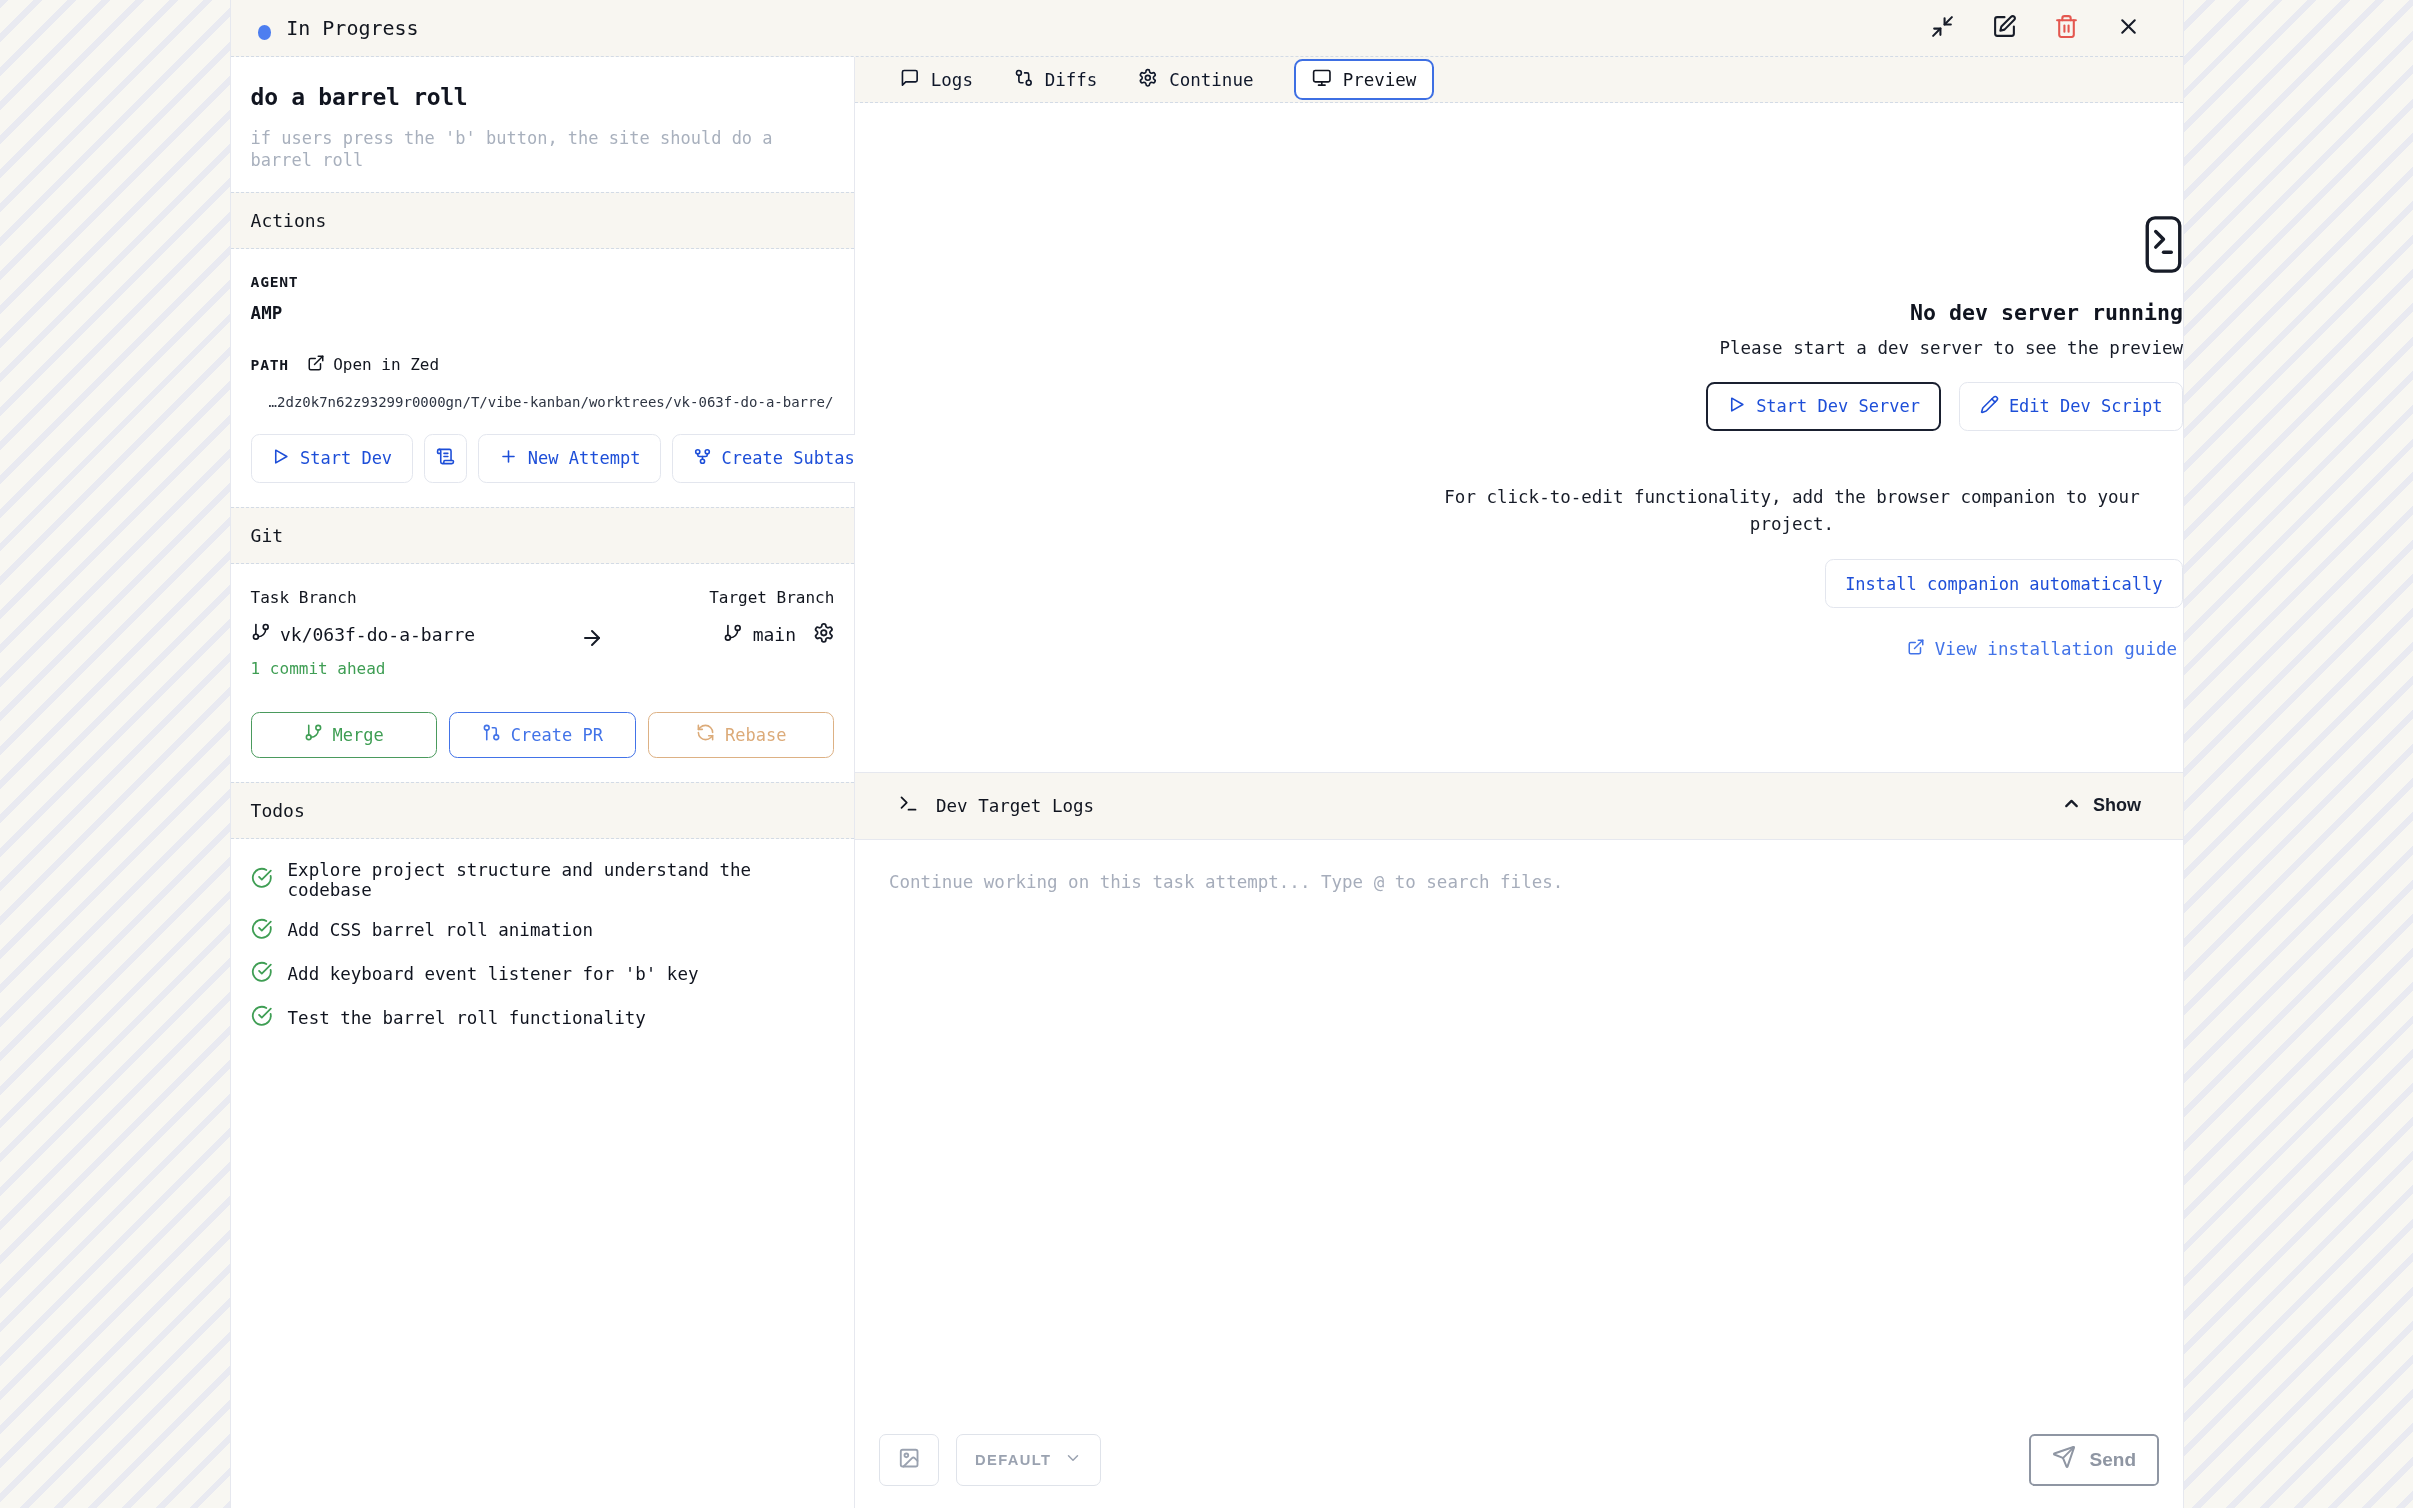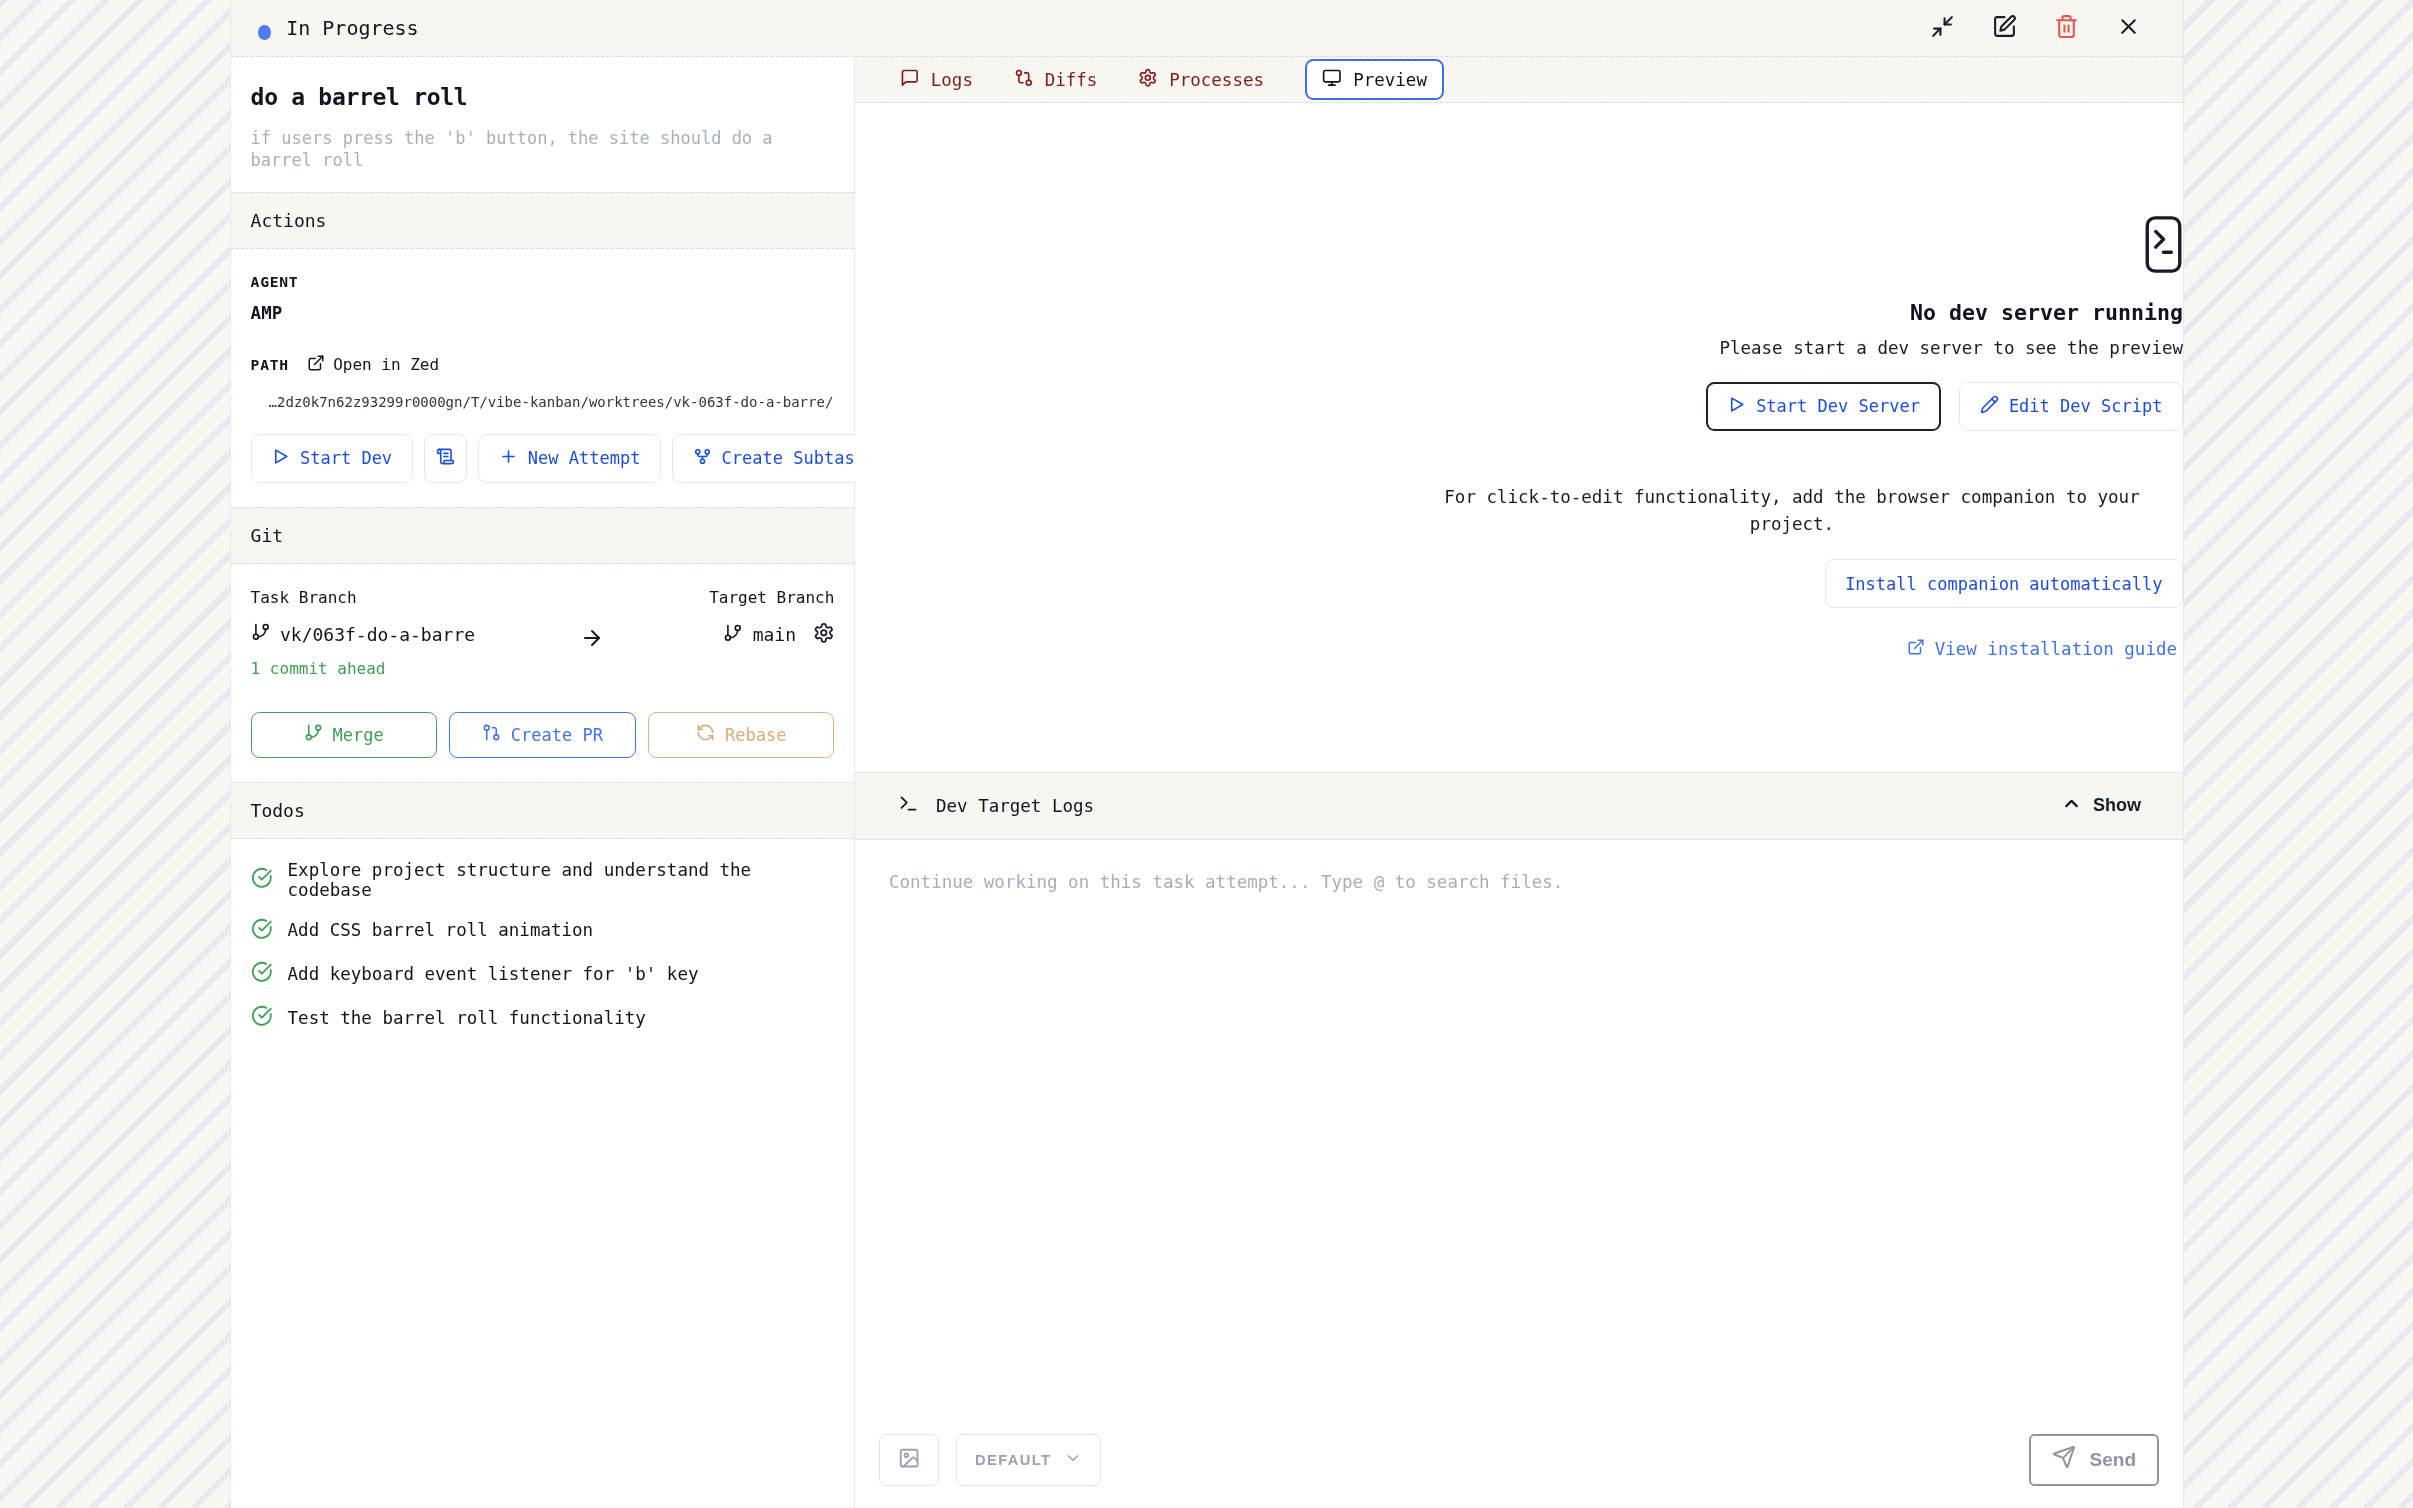--- a/index.html
+++ b/index.html
@@ -78,21 +78,21 @@
   .git-btns .btn{flex:1;height:46px;}
   .todo-list{padding:21px 19.6px;display:flex;flex-direction:column;gap:18px;}
   .todo-item{display:flex;align-items:center;gap:15.4px;font-size:17.5px;color:#10141f;}
   .todo-item svg{width:21.6px;height:21.6px;color:#3f9e54;flex:0 0 auto;}
   
   .tabbar{
     height:46px;flex:0 0 46px;background:#f8f6f1;border-bottom:1.4px dashed #d3dbe6;
     display:flex;align-items:center;gap:41px;padding:0 0 0 45px;box-sizing:border-box;
   }
   .tab{display:inline-flex;align-items:center;gap:11.2px;font-family:inherit;font-size:17.5px;
-    color:#7f1d1d;background:none;border:none;padding:0;cursor:pointer;}
+    color:#0f172a;background:none;border:none;padding:0;cursor:pointer;}
   .tab svg{width:19.6px;height:19.6px;}
   .tab.active{
     background:#fff;color:#10141f;border:2.8px solid #3e6fe3;border-radius:8.4px;
     height:41px;padding:0 15.4px;box-sizing:border-box;
   }
   .preview{flex:1;display:flex;flex-direction:column;align-items:flex-end;justify-content:center;min-height:0;}
   .term-icon{color:#171c28;}
   .nds-title{margin-top:21px;font-size:21.6px;font-weight:bold;color:#10141f;}
   .nds-sub{margin-top:12.6px;font-size:17.5px;color:#171c28;}
   .nds-btns{margin-top:24px;display:flex;gap:18px;}
@@ -372,21 +372,21 @@
                 <path d="M13 6h3a2 2 0 0 1 2 2v7"></path>
                 <path d="M11 18H8a2 2 0 0 1-2-2V9"></path>
               </svg></span>
           <span>Diffs</span>
         </button>
         <button class="tab">
           <span><svg viewBox="0 0 24 24">
                 <path d="M12.22 2h-.44a2 2 0 0 0-2 2v.18a2 2 0 0 1-1 1.73l-.43.25a2 2 0 0 1-2 0l-.15-.08a2 2 0 0 0-2.73.73l-.22.38a2 2 0 0 0 .73 2.73l.15.1a2 2 0 0 1 1 1.72v.51a2 2 0 0 1-1 1.74l-.15.09a2 2 0 0 0-.73 2.73l.22.38a2 2 0 0 0 2.73.73l.15-.08a2 2 0 0 1 2 0l.43.25a2 2 0 0 1 1 1.73V20a2 2 0 0 0 2 2h.44a2 2 0 0 0 2-2v-.18a2 2 0 0 1 1-1.73l.43-.25a2 2 0 0 1 2 0l.15.08a2 2 0 0 0 2.73-.73l.22-.39a2 2 0 0 0-.73-2.73l-.15-.08a2 2 0 0 1-1-1.74v-.5a2 2 0 0 1 1-1.74l.15-.09a2 2 0 0 0 .73-2.73l-.22-.38a2 2 0 0 0-2.73-.73l-.15.08a2 2 0 0 1-2 0l-.43-.25a2 2 0 0 1-1-1.73V4a2 2 0 0 0-2-2z"></path>
                 <circle cx="12" cy="12" r="3"></circle>
               </svg></span>
-          <span>Processes</span>
+          <span>Continue</span>
         </button>
         <button class="tab active">
           <span><svg viewBox="0 0 24 24">
                 <rect x="2" y="3" width="20" height="14" rx="2"></rect>
                 <line x1="8" y1="21" x2="16" y2="21"></line>
                 <line x1="12" y1="17" x2="12" y2="21"></line>
               </svg></span>
           <span>Preview</span>
         </button>
       </div>

